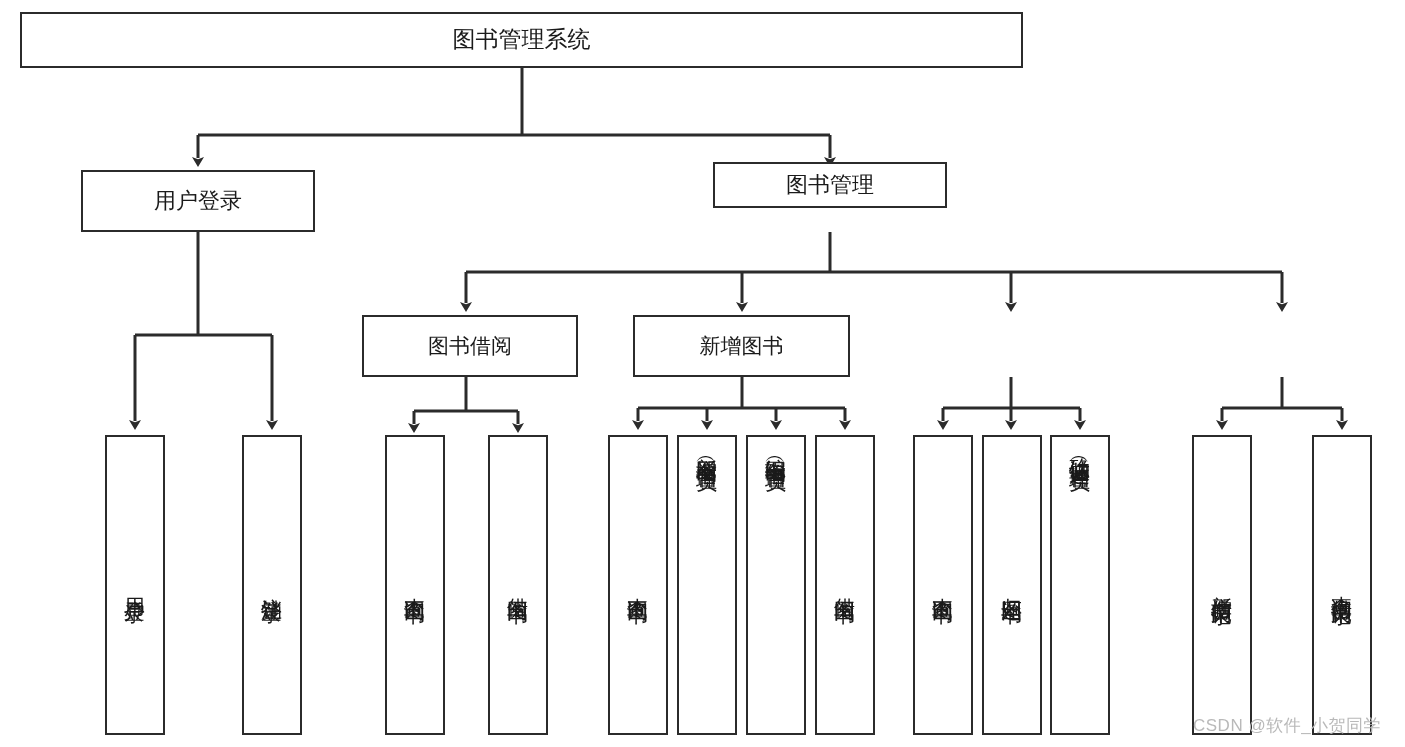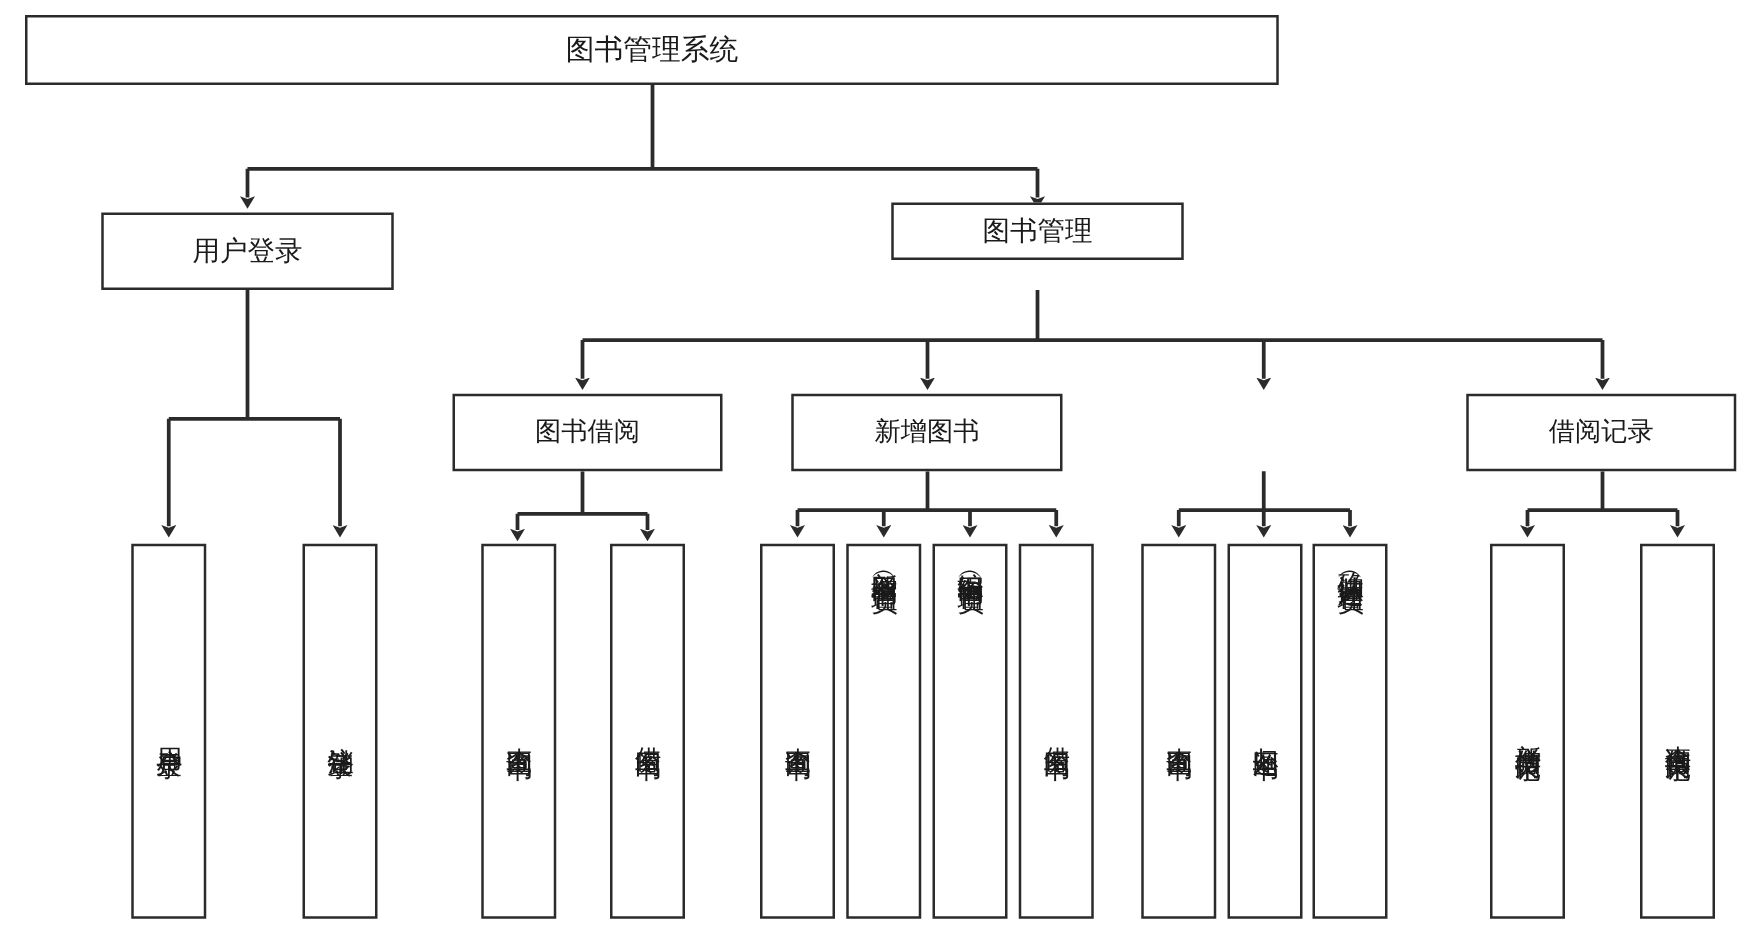--- a/index.html
+++ b/index.html
@@ -136,23 +136,20 @@
   <div class="node level-2" style="left:713px; top:162px; width:234px; height:46px;">
     <span class="node-label">图书管理</span>
   </div>
 
   <div class="node level-3" style="left:362px; top:315px; width:216px; height:62px;">
     <span class="node-label">图书借阅</span>
   </div>
   <div class="node level-3" style="left:633px; top:315px; width:217px; height:62px;">
     <span class="node-label">新增图书</span>
   </div>
-  <div class="node level-3" style="left:1173px; top:315px; width:216px; height:62px;">
-    <span class="node-label">借阅记录</span>
-  </div>
 
   <div class="node leaf centered" style="left:105px; top:435px; width:60px; height:300px;">
     <span class="node-label">用户登录</span>
   </div>
   <div class="node leaf centered" style="left:242px; top:435px; width:60px; height:300px;">
     <span class="node-label">注销登录</span>
   </div>
 
   <div class="node leaf centered" style="left:385px; top:435px; width:60px; height:300px;">
     <span class="node-label">查询图书</span>
@@ -184,14 +181,15 @@
     <span class="node-label">确认归还（管理员）</span>
   </div>
 
   <div class="node leaf centered" style="left:1192px; top:435px; width:60px; height:300px;">
     <span class="node-label">新增借阅记录</span>
   </div>
   <div class="node leaf centered" style="left:1312px; top:435px; width:60px; height:300px;">
     <span class="node-label">查询借阅记录</span>
   </div>
 
+  <div class="watermark">CSDN @软件_小贺同学</div>
 
 </div>
 
 </body></html>

